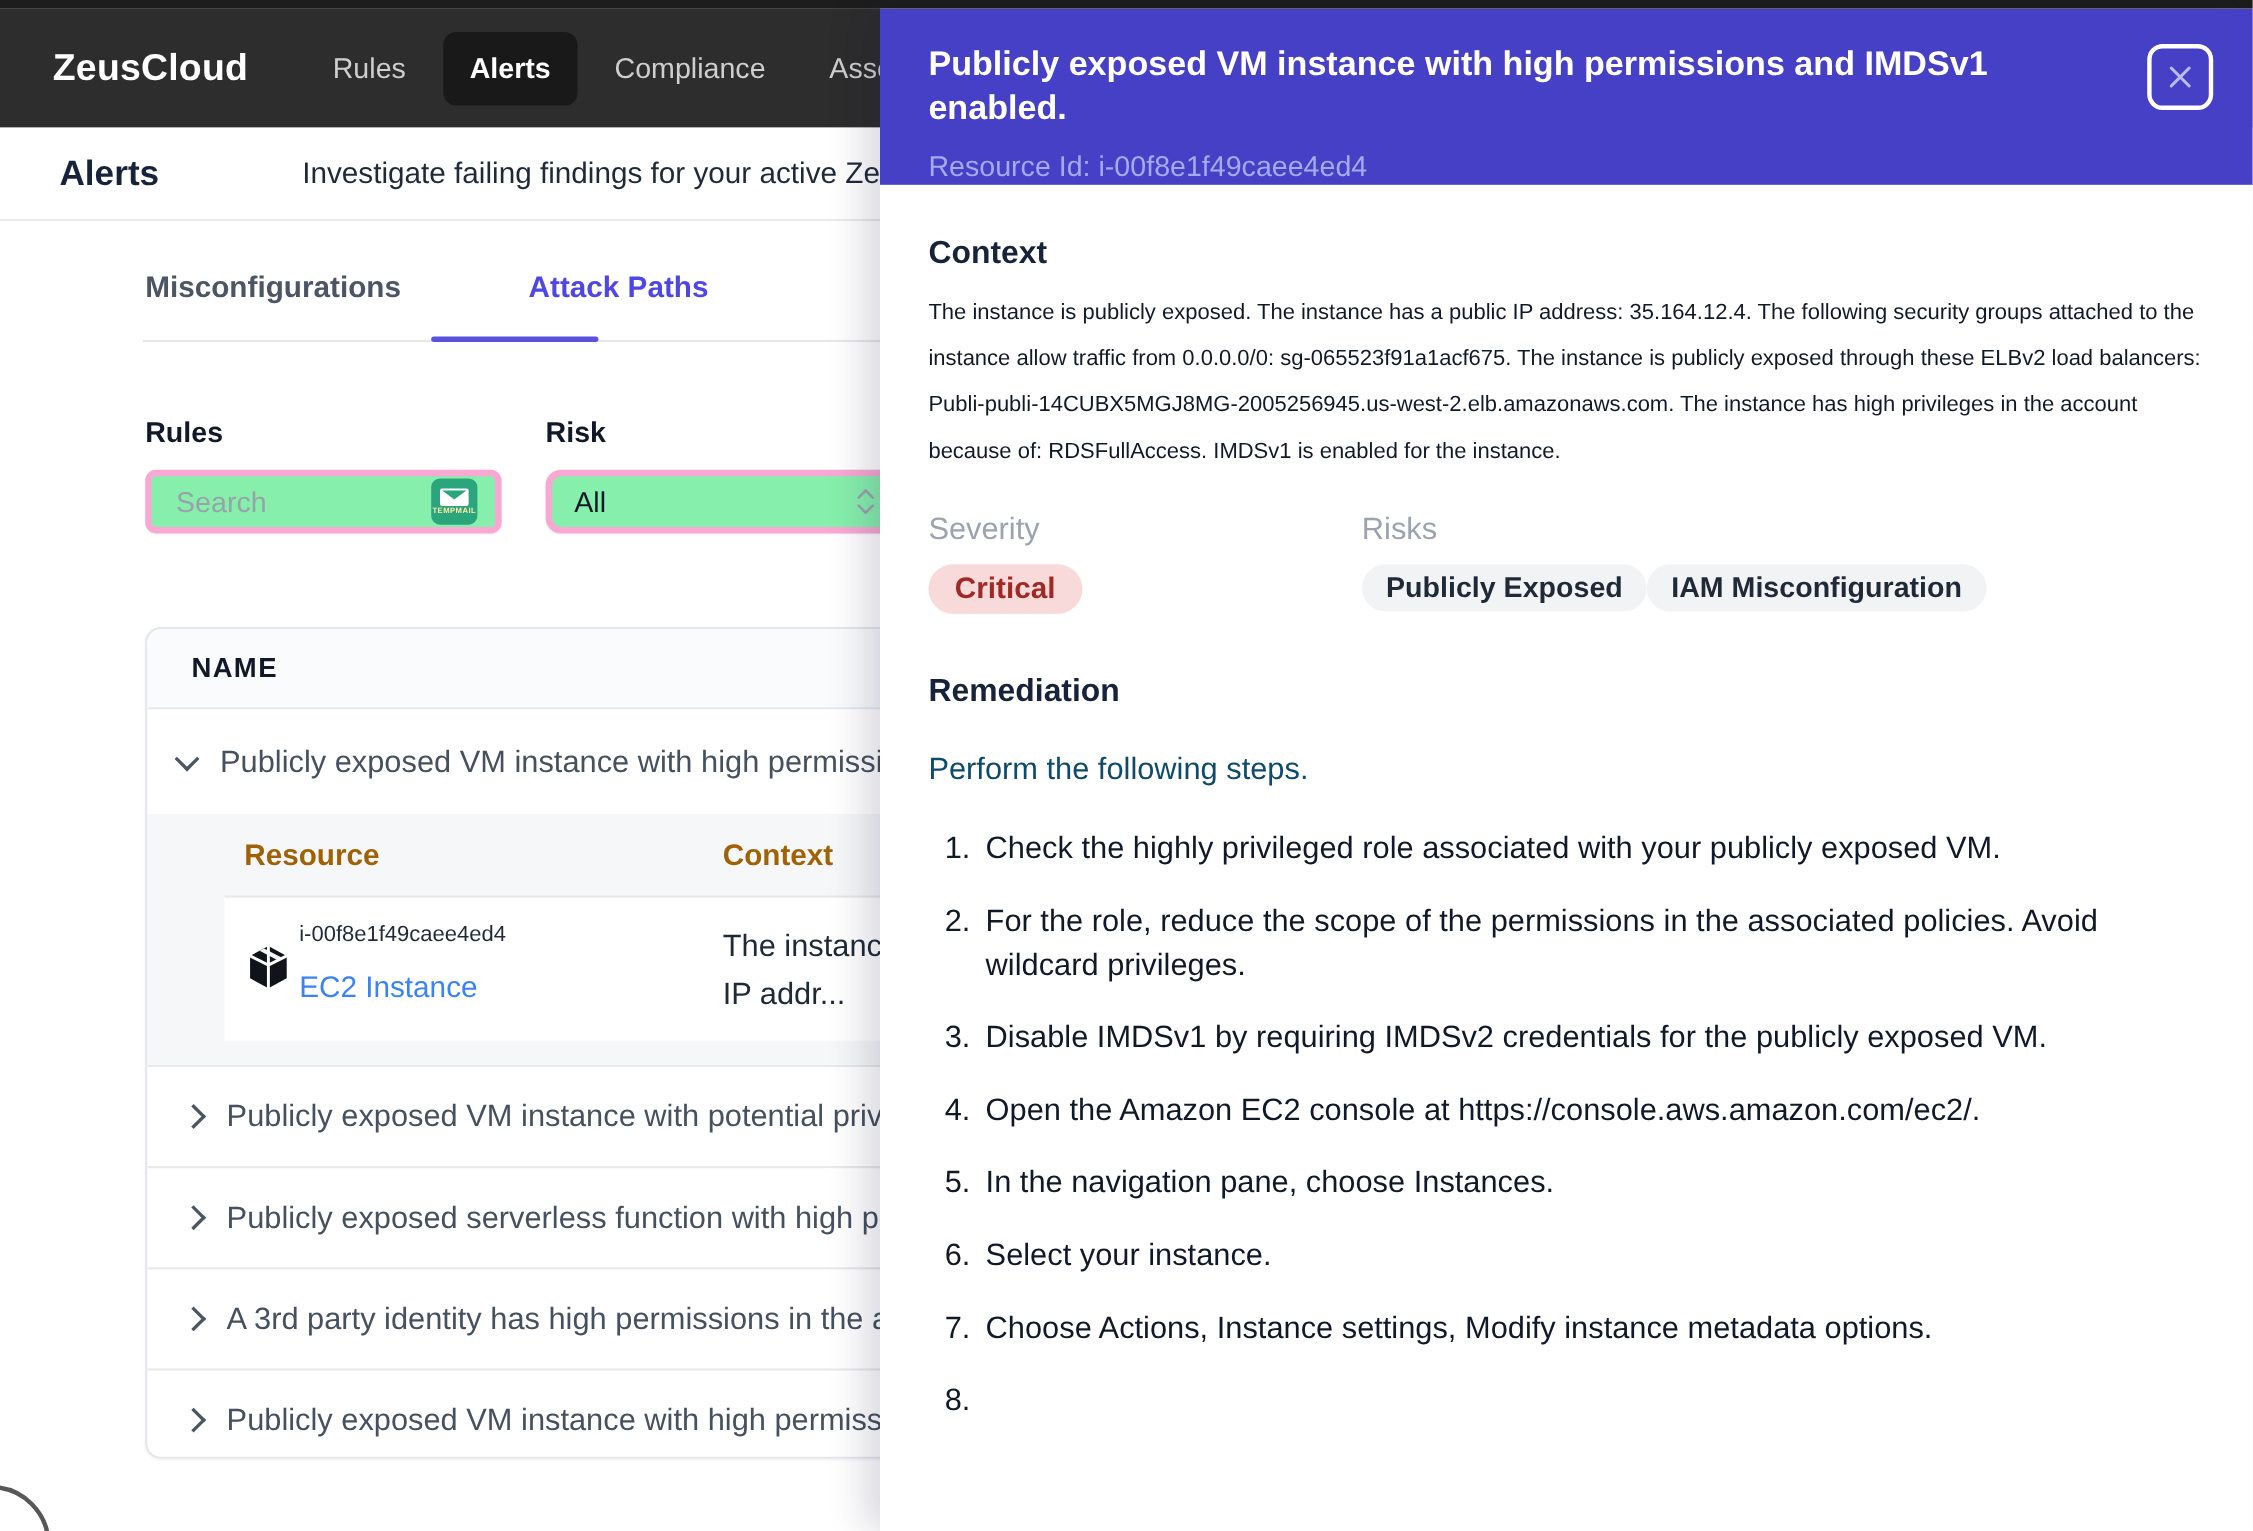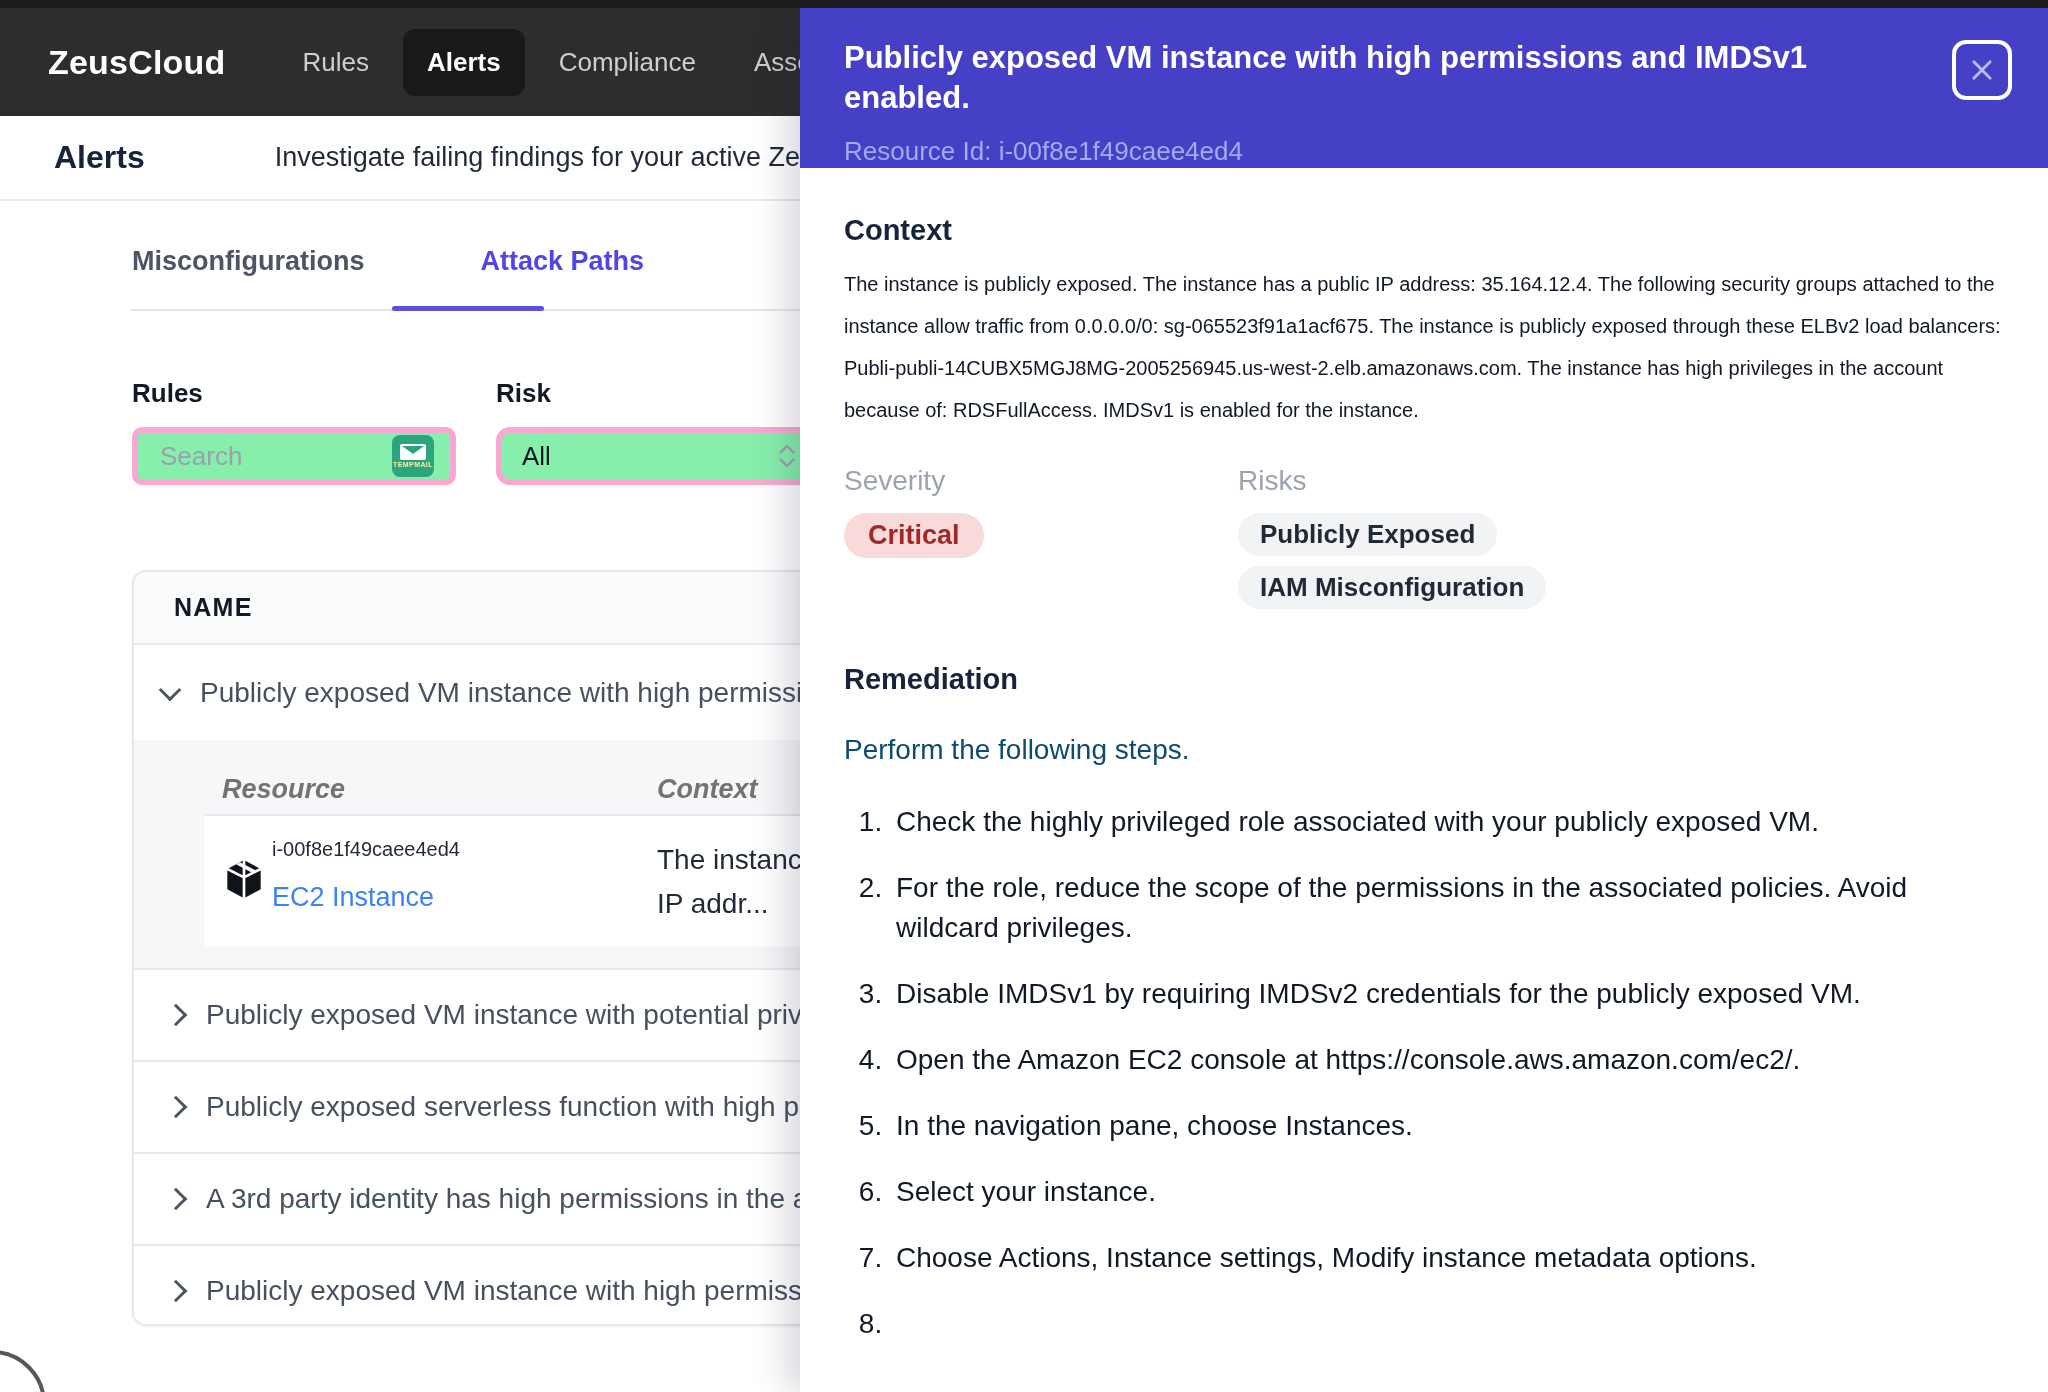--- a/index.html
+++ b/index.html
@@ -45,21 +45,21 @@
   .card{left:132px;top:570px;width:1400px;height:756px;background:#fff;border:2px solid #e5e7eb;border-radius:14px;
         box-shadow:0 1px 3px rgba(16,24,40,.06);box-sizing:border-box;overflow:hidden;}
   .card-head{height:71px;background:#fafbfc;border-bottom:2px solid #e7e9ec;display:flex;align-items:center;padding-left:40px;
         font-size:25px;font-weight:700;letter-spacing:.05em;color:#111827;}
   .mainrow{height:95px;display:flex;align-items:center;padding-left:28px;font-size:28px;color:#46505f;background:#fff;cursor:pointer;}
   .chev{width:13px;height:13px;border-right:3px solid #4b5563;border-bottom:3px solid #4b5563;display:inline-block;flex:0 0 auto;margin-right:22px;}
   .chev.right{transform:rotate(-45deg);}
   .chev.down{transform:rotate(45deg);margin-top:-6px;}
   .expanded{background:#f6f7f8;height:228px;position:relative;}
   .subhead{position:absolute;top:0;left:0;width:100%;height:74px;}
-  .subhead .h{position:absolute;top:34px;font-size:27px;font-weight:700;color:#737373;font-style:italic;}
+  .subhead .h{position:absolute;top:22px;font-size:27px;font-weight:700;color:#a16207;}
   .subhead .h.res{left:88px;}
   .subhead .h.ctx{left:523px;}
   .subrow{position:absolute;left:70px;top:74px;right:0;height:130px;background:#ffffff;border-top:2px solid #e6e8eb;}
   .cube{position:absolute;left:20px;top:42px;width:40px;height:44px;}
   .res-id{position:absolute;left:68px;top:22px;font-size:20px;color:#1f2937;}
   .res-type{position:absolute;left:68px;top:66px;font-size:27px;color:#3b82f6;}
   .ctxcell{position:absolute;left:453px;top:22px;font-size:28px;color:#1f2937;line-height:44px;white-space:nowrap;}
   .listrow{height:90px;display:flex;align-items:center;padding-left:34px;font-size:28px;color:#46505f;border-top:2px solid #e7e9ec;background:#fff;cursor:pointer;white-space:nowrap;}
 
   
@@ -74,21 +74,21 @@
             display:flex;align-items:center;justify-content:center;cursor:pointer;background:transparent;}
   .panel-body{padding:46px 44px 0 44px;}
   .sec-h{font-size:29px;font-weight:700;color:#16233a;}
   .context-p{font-size:20px;line-height:42px;color:#111827;margin-top:16px;max-width:1180px;}
   .sevrisk{display:flex;margin-top:34px;}
   .col-sev{width:394px;}
   .dim{font-size:28px;color:#9ca3af;}
   .badge-critical{display:inline-block;margin-top:16px;background:#f8dada;color:#9f2a25;font-weight:700;font-size:27px;
                   padding:7px 24px;border-radius:999px;}
   .riskbadge{display:inline-block;background:#f2f3f5;color:#1f2937;font-weight:600;font-size:26px;padding:6px 22px;border-radius:999px;margin-top:10px;}
-  .riskwrap{display:flex;flex-direction:column;align-items:flex-start;margin-top:6px;}
+  .riskwrap{display:flex;flex-direction:row;align-items:flex-start;margin-top:6px;}
   .remed-h{margin-top:54px;}
   .remed-intro{font-size:28px;color:#0c4a6e;margin-top:38px;}
   ol.steps{margin:36px 0 0 0;padding-left:46px;font-size:28px;color:#111827;line-height:40px;}
   ol.steps>li{margin-bottom:26px;padding-left:6px;max-width:1130px;}
 </style>
 </head>
 <body>
 
 <div class="abs topstrip"></div>
 

